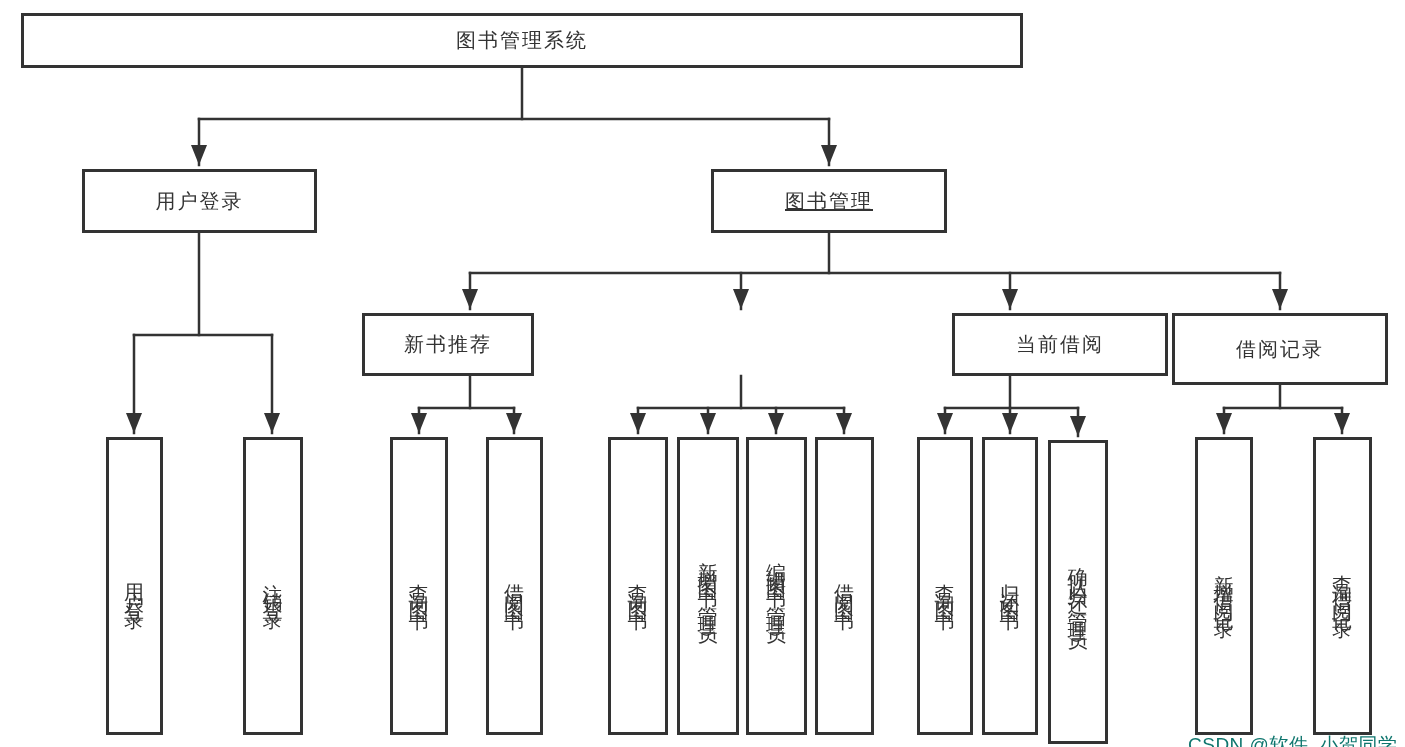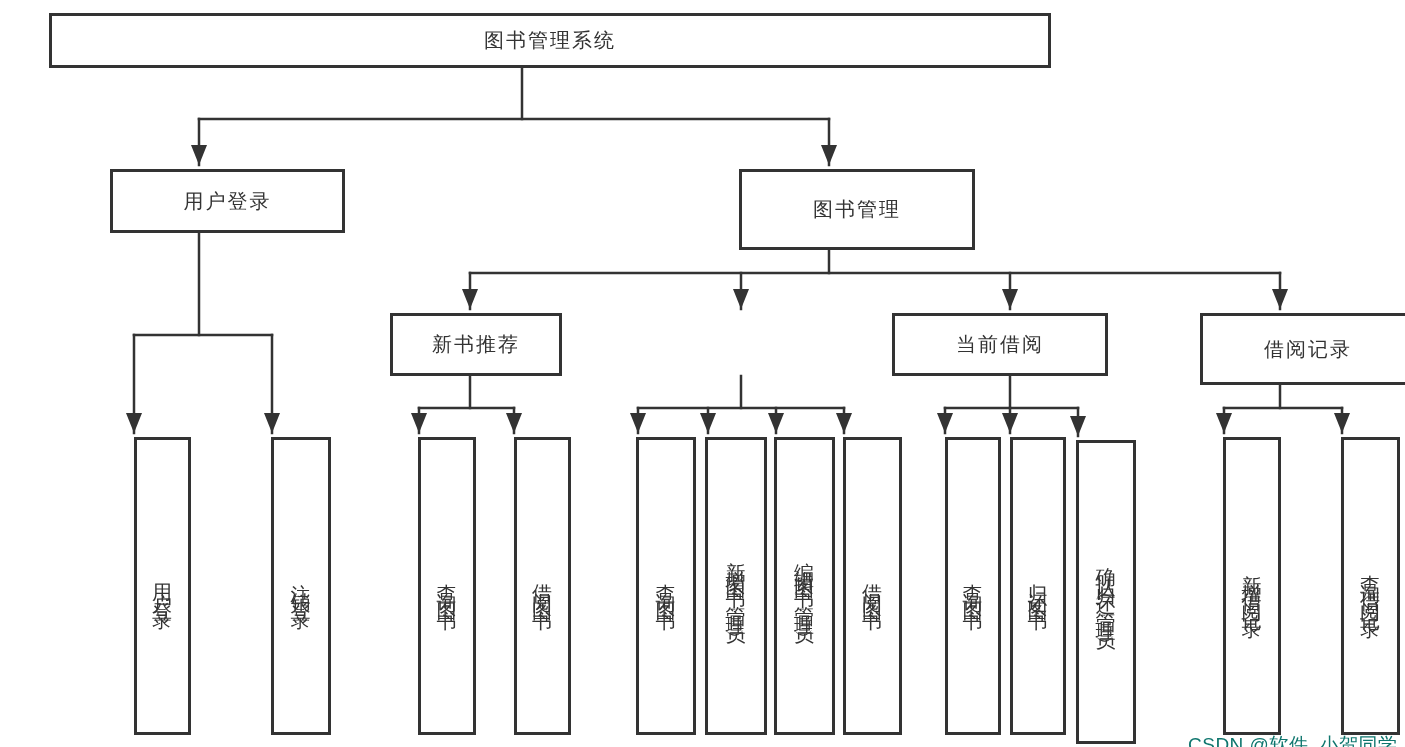--- a/index.html
+++ b/index.html
@@ -3,21 +3,21 @@
 <meta charset="utf-8">
 <style>
   html,body{margin:0;padding:0;background:#fff;}
   #stage{
     position:relative;width:1405px;height:747px;background:#fff;overflow:hidden;
     font-family:"Liberation Sans",sans-serif;color:#333;
   }
   #wires{position:absolute;left:0;top:0;z-index:1;}
   .box{
     position:absolute;background:#fff;border:3px solid #333;box-sizing:border-box;
-    display:flex;align-items:center;justify-content:center;z-index:2;color:#333;margin-left:28px;
+    display:flex;align-items:center;justify-content:center;z-index:2;color:#333;
   }
   .h{font-size:20px;letter-spacing:2px;white-space:nowrap;}
   .v{
     writing-mode:vertical-rl;text-orientation:mixed;
     font-size:20px;letter-spacing:9px;line-height:1;
   }
   .watermark{
     position:absolute;left:1188px;top:732px;z-index:3;
     font-size:19px;letter-spacing:0.5px;color:#0f766e;white-space:nowrap;
   }
@@ -91,28 +91,28 @@
     </g>
   </svg>
 
   <div class="box h" style="left:21px;top:13px;width:1002px;height:55px;">
     <span>图书管理系统</span>
   </div>
 
   <div class="box h" style="left:82px;top:169px;width:235px;height:64px;">
     <span>用户登录</span>
   </div>
-  <div class="box h" style="left:711px;top:169px;width:236px;height:81px;">
+  <div class="box h" style="left:711px;top:169px;width:236px;height:64px;text-decoration:underline;">
     <span>图书管理</span>
   </div>
 
   <div class="box h" style="left:362px;top:313px;width:172px;height:63px;">
     <span>新书推荐</span>
   </div>
-  <div class="box h" style="left:864px;top:313px;width:216px;height:63px;">
+  <div class="box h" style="left:952px;top:313px;width:216px;height:63px;">
     <span>当前借阅</span>
   </div>
   <div class="box h" style="left:1172px;top:313px;width:216px;height:72px;">
     <span>借阅记录</span>
   </div>
 
   <div class="box v" style="left:106px;top:437px;width:57px;height:298px;">
     <span>用户登录</span>
   </div>
   <div class="box v" style="left:243px;top:437px;width:60px;height:298px;">

